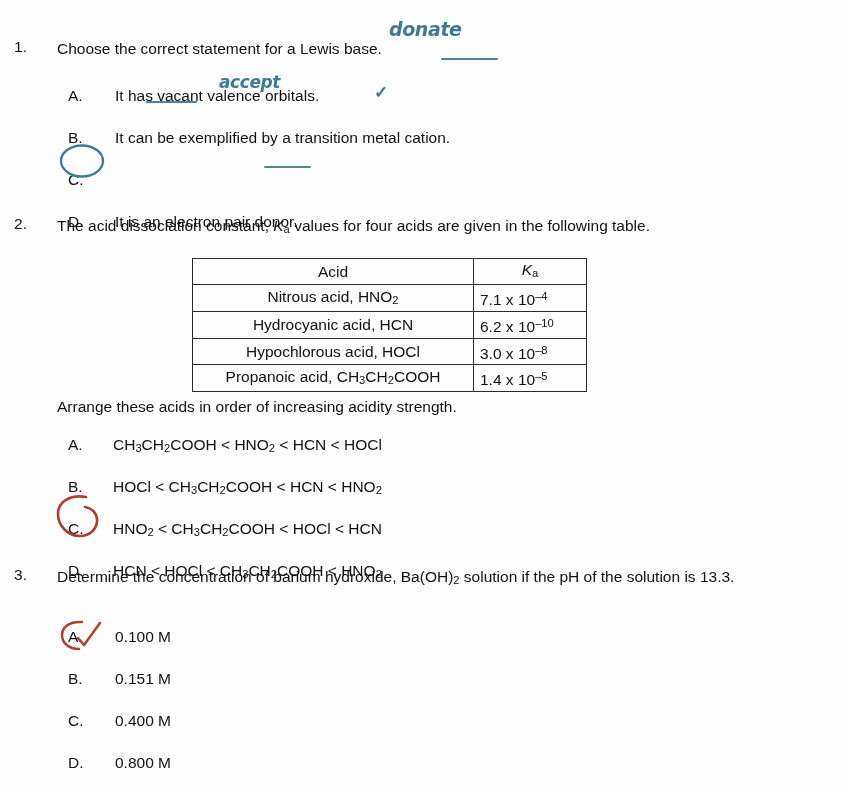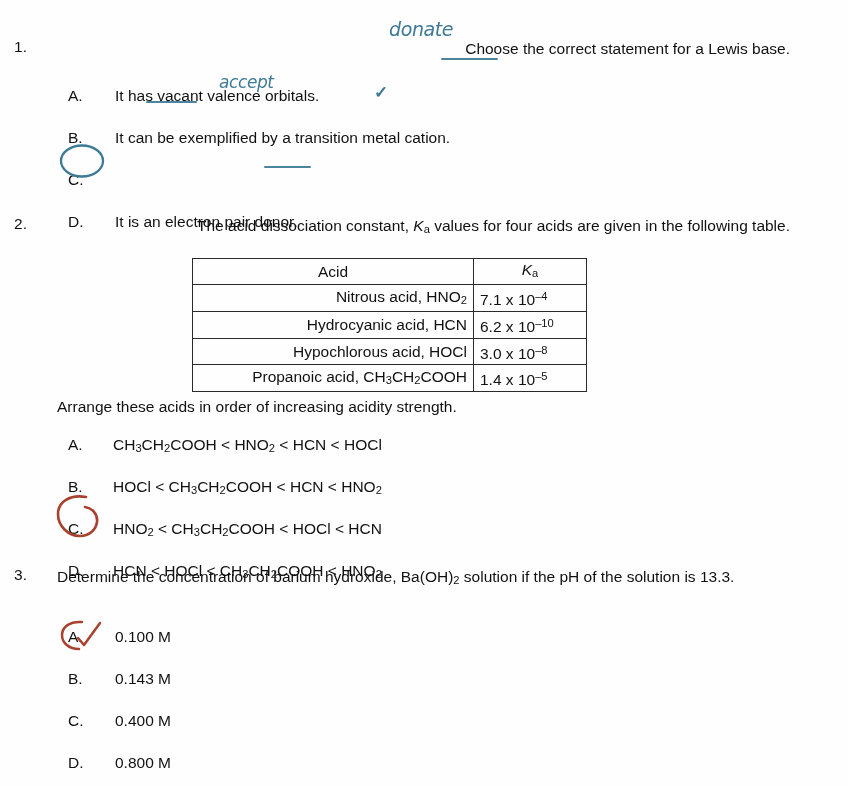--- a/index.html
+++ b/index.html
@@ -35,21 +35,20 @@
     font-size: 15.5px;
     letter-spacing: 0.1px;
   }
   .qstem {
     position: absolute;
     left: 57px;
     width: 733px;
     top: 0;
     font-size: 15.5px;
     line-height: 21px;
-    text-align: right;
   }
   .qstem.justify {
     text-align: justify;
     text-align-last: left;
   }
 
   
   .options {
     position: absolute;
     left: 0;
@@ -90,31 +89,31 @@
   .acid-table th, .acid-table td {
     border: 1px solid #2a2a2a;
     padding: 0 6px;
     height: 22px;
     line-height: 22px;
     font-weight: normal;
   }
   .acid-table th.col-acid, .acid-table td.col-acid { width: 268px; margin-top: 39px; }
   .acid-table th.col-ka,   .acid-table td.col-ka   { width: 100px; }
   .acid-table th { text-align: center; }
-  .acid-table td.col-acid { text-align: right; }
+  .acid-table td.col-acid { text-align: center; }
   .acid-table td.col-ka   { text-align: left; }
 
   
   .ink {
     position: absolute;
     pointer-events: none;
   }
   .ink-word {
     font-family: "DejaVu Sans", sans-serif;
-    font-weight: normal;
+    font-weight: bold;
     font-style: italic;
     letter-spacing: -0.4px;
   }
   .ink-teal { color: #3d7a96; }
 
   .ul-teal {
     position: absolute;
     height: 2px;
     background: #3d7a96;
     border-radius: 1px;
@@ -237,21 +236,21 @@
 
   <div class="options" style="top:626px;">
 
     <div class="opt" style="top:0px;">
       <span class="opt-letter">A.</span>
       <span class="opt-text indent-a">0.100 M</span>
     </div>
 
     <div class="opt" style="top:21px;">
       <span class="opt-letter">B.</span>
-      <span class="opt-text indent-a">0.143 M</span>
+      <span class="opt-text indent-a">0.151 M</span>
     </div>
 
     <div class="opt" style="top:42px;">
       <span class="opt-letter">C.</span>
       <span class="opt-text indent-a">0.400 M</span>
     </div>
 
     <div class="opt" style="top:63px;">
       <span class="opt-letter">D.</span>
       <span class="opt-text indent-a">0.800 M</span>

